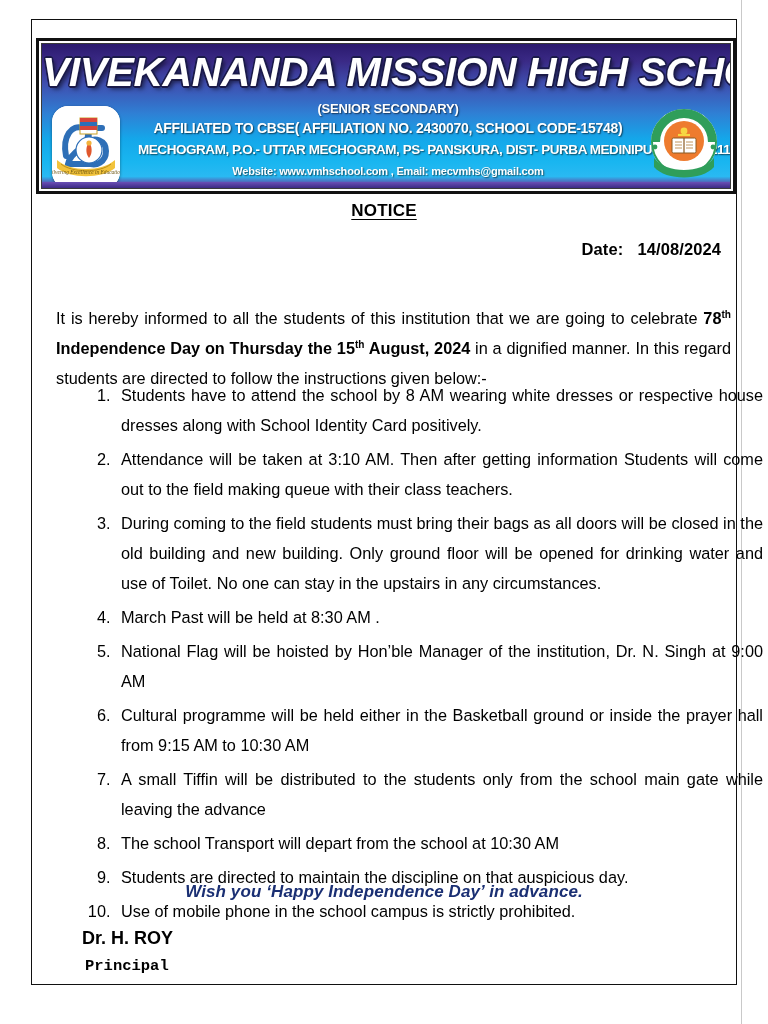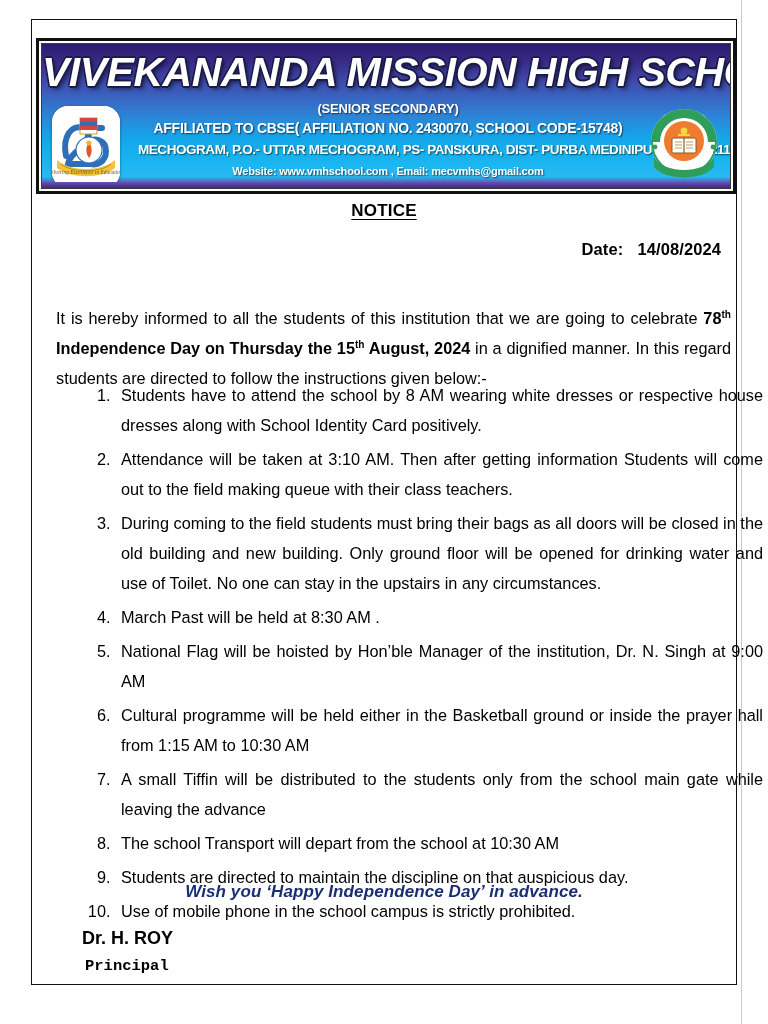--- a/index.html
+++ b/index.html
@@ -318,21 +318,21 @@
   <p class="intro">
     <span>It is hereby informed to all the students of this institution that we are going to celebrate </span><b><span>78</span><sup>th</sup><span> Independence Day on Thursday the </span><span>15</span><sup>th</sup><span> August, 2024</span></b><span> in a dignified manner. In this regard students are directed to follow the instructions given below:-</span>
   </p>
 
   <ol class="rules" id="rules-list">
       <li>Students have to attend the school by 8 AM wearing white dresses or respective house dresses along with School Identity Card positively.</li>
       <li>Attendance will be taken at 3:10 AM. Then after getting information Students will come out to the field making queue with their class teachers.</li>
       <li>During coming to the field students must bring their bags as all doors will be closed in the old building and new building. Only ground floor will be opened for drinking water and use of Toilet. No one can stay in the upstairs in any circumstances.</li>
       <li class="nojust">March Past will be held at 8:30 AM .</li>
       <li>National Flag will be hoisted by Hon’ble Manager of the institution, Dr. N. Singh at 9:00 AM</li>
-      <li>Cultural programme will be held either in the Basketball ground or inside the prayer hall from 1:15 AM to 10:30 AM</li>
+      <li>Cultural programme will be held either in the Basketball ground or inside the prayer hall from 9:15 AM to 10:30 AM</li>
       <li>A small Tiffin will be distributed to the students only from the school main gate while leaving the advance</li>
       <li class="nojust">The school Transport will depart from the school at 10:30 AM</li>
       <li class="nojust">Students are directed to maintain the discipline on that auspicious day.</li>
       <li class="nojust">Use of mobile phone in the school campus is strictly prohibited.</li>
     </ol>
 
   <div class="wish" style="color: rgb(26, 47, 115); margin-top: 14px;">Wish you ‘Happy Independence Day’ in advance.</div>
 
   <div class="sign-name">Dr. H. ROY</div>
   <div class="sign-role">Principal</div>

